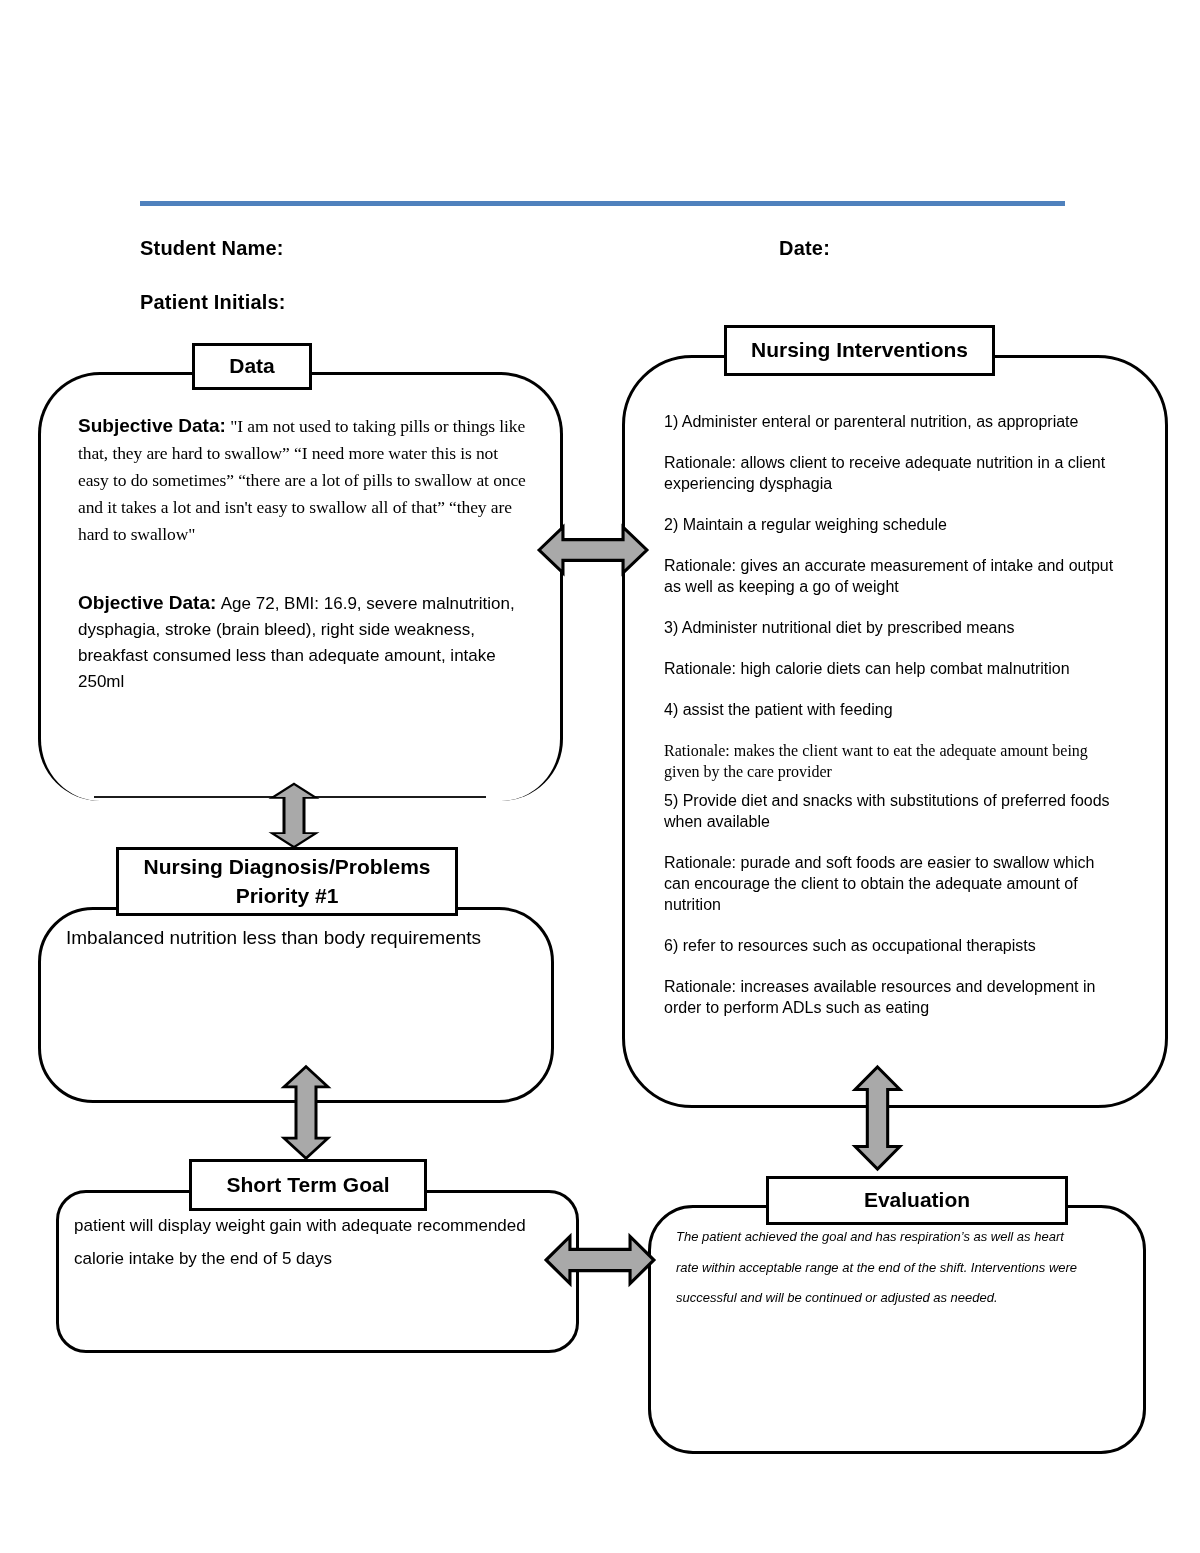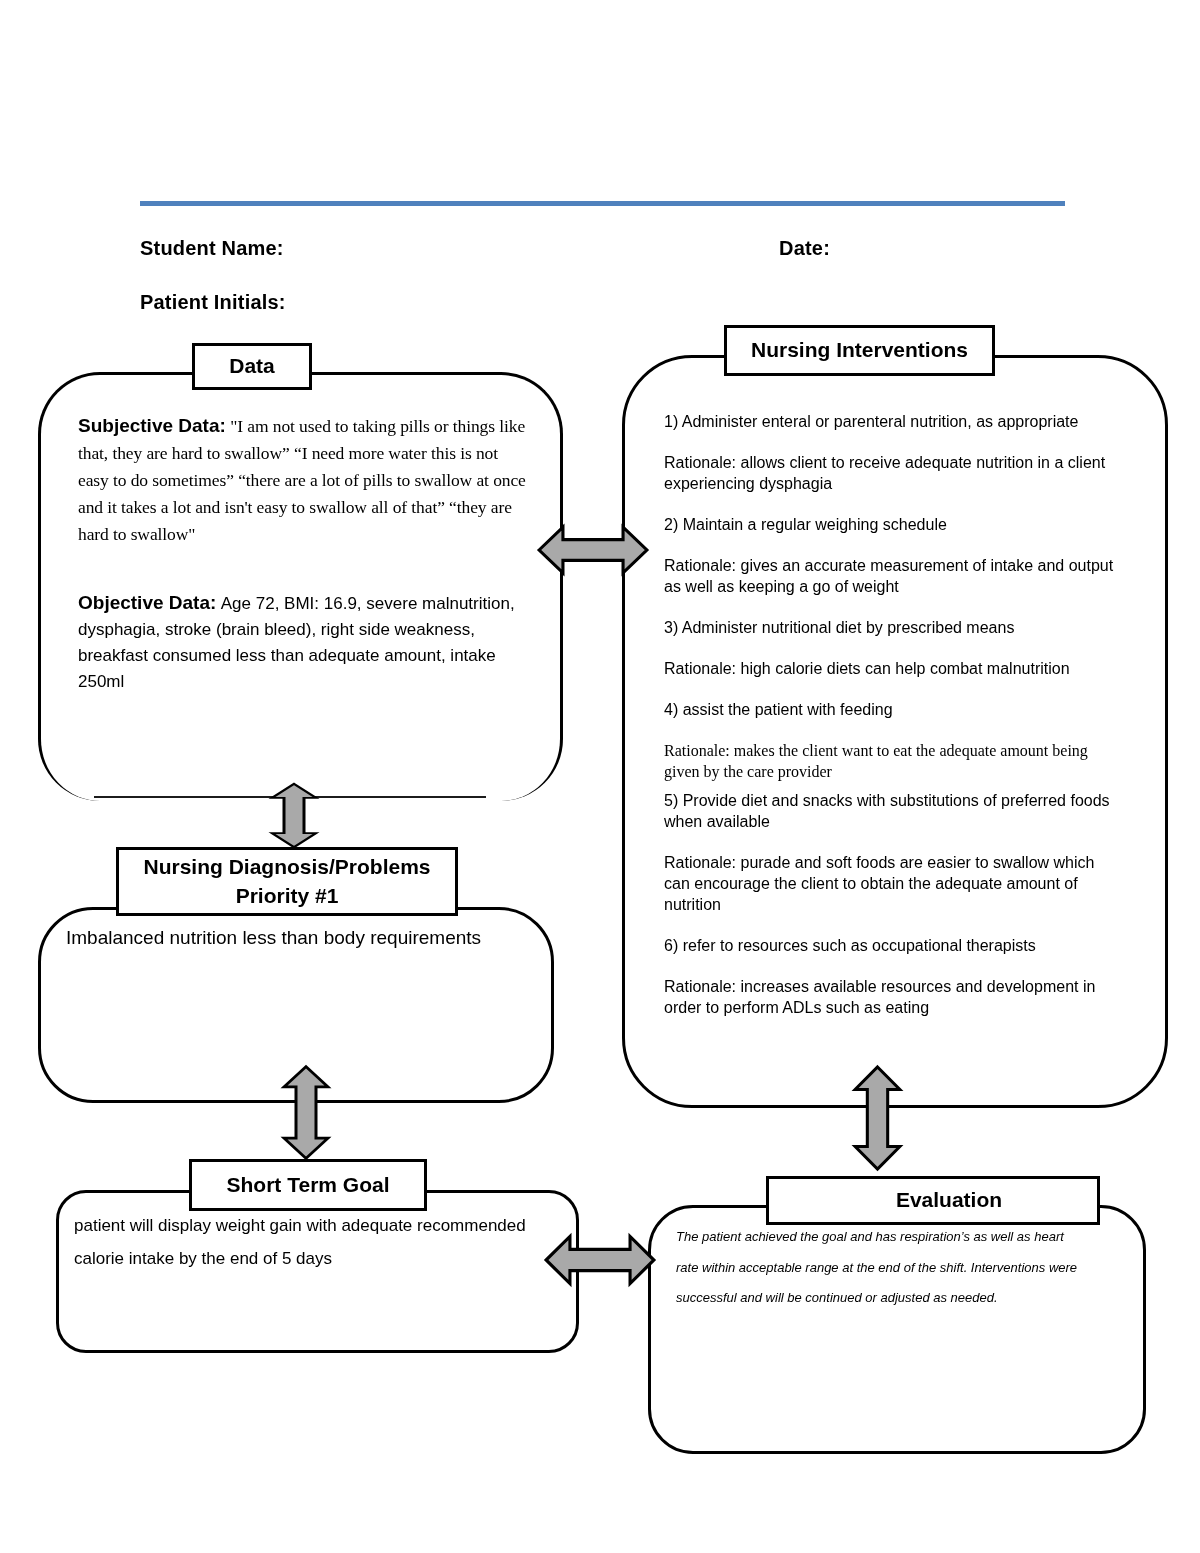--- a/index.html
+++ b/index.html
@@ -22,21 +22,21 @@
 
   .thin-line { position:absolute; left:94px; top:796px; width:392px; height:2px; background:#1c1c1c; z-index:2; }
 
   .hdr { position:absolute; border:3px solid #000; background:#fff; z-index:5;
          display:flex; flex-direction:column; align-items:center; justify-content:center;
          text-align:center; font-weight:bold; font-size:21px; line-height:1.35; }
   .data-hdr { left:192px; top:343px;  width:114px; height:41px; }
   .ni-hdr   { left:724px; top:325px;  width:265px; height:45px;text-align:center; }
   .nd-hdr   { left:116px; top:847px;  width:336px; height:63px; }
   .stg-hdr  { left:189px; top:1159px; width:232px; height:46px; }
-  .eval-hdr { left:766px; top:1176px; width:296px; height:43px;padding-left:32px; }
+  .eval-hdr { left:766px; top:1176px; width:296px; height:43px; }
 
   .data-content { position:absolute; left:78px; top:413px; width:452px; z-index:2; }
   .data-content p { margin:0 0 24px 0; }
   .blabel { font-weight:bold; font-size:19px; }
   .quote-serif { font-family:"Liberation Serif", serif; font-size:17.5px; line-height:26px; letter-spacing:-0.1px; }
   .obj-text { font-size:17px; line-height:26px; }
   .data-content .sub { line-height:26px; }
   .data-content .obj { line-height:26px;margin-top:42px; }
 
   .ni-content { position:absolute; left:664px; top:411px; width:452px; z-index:2;

